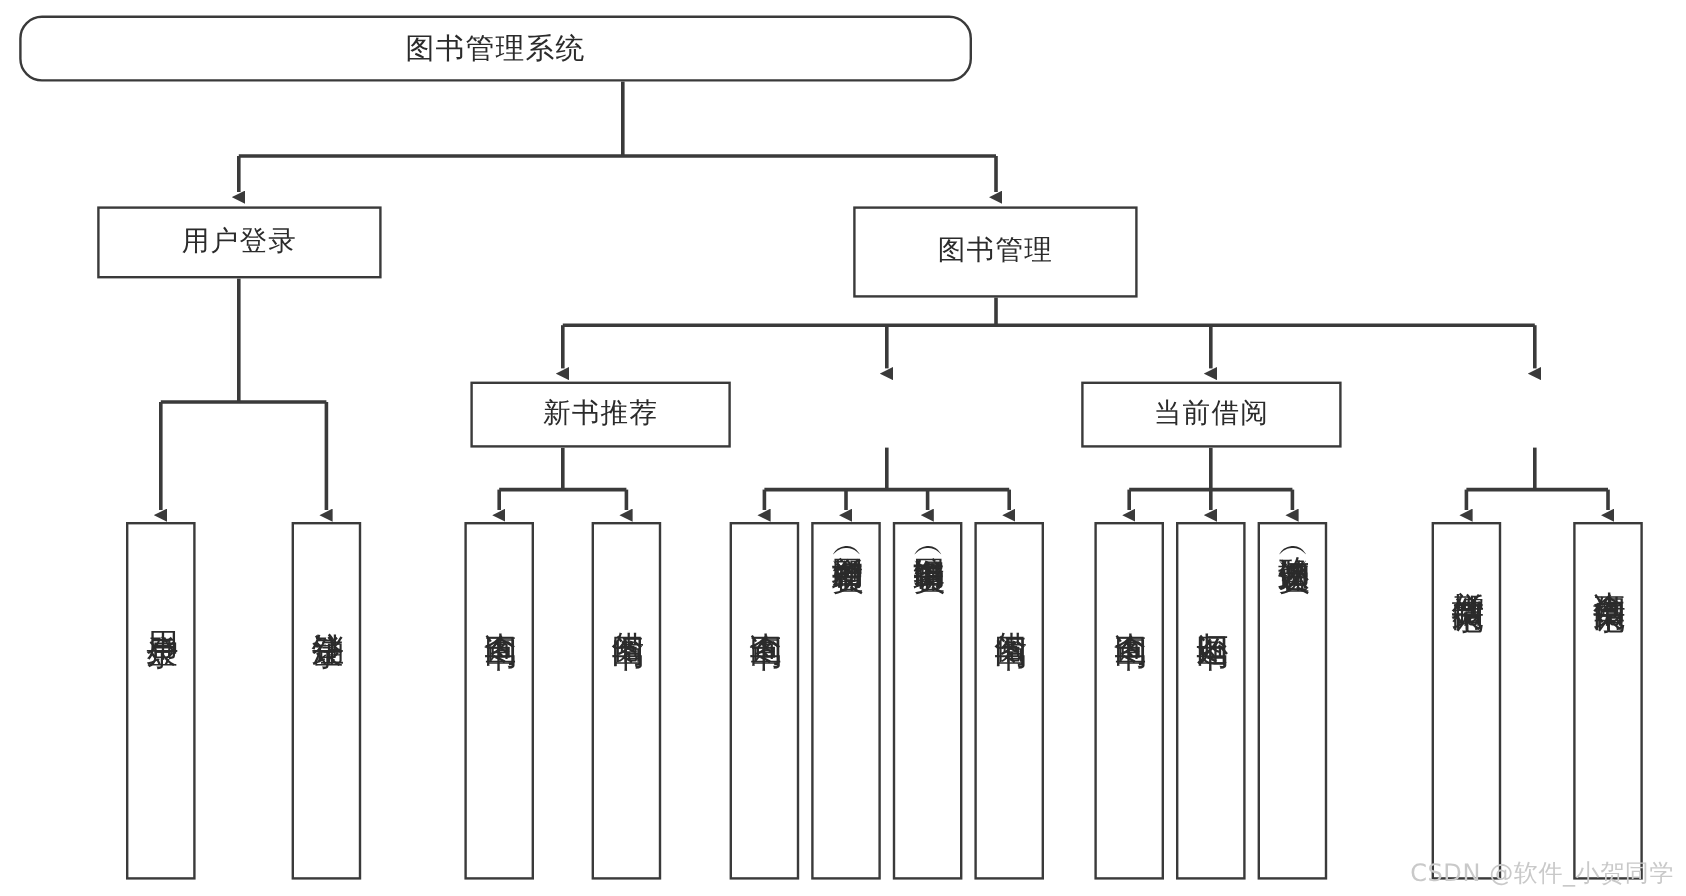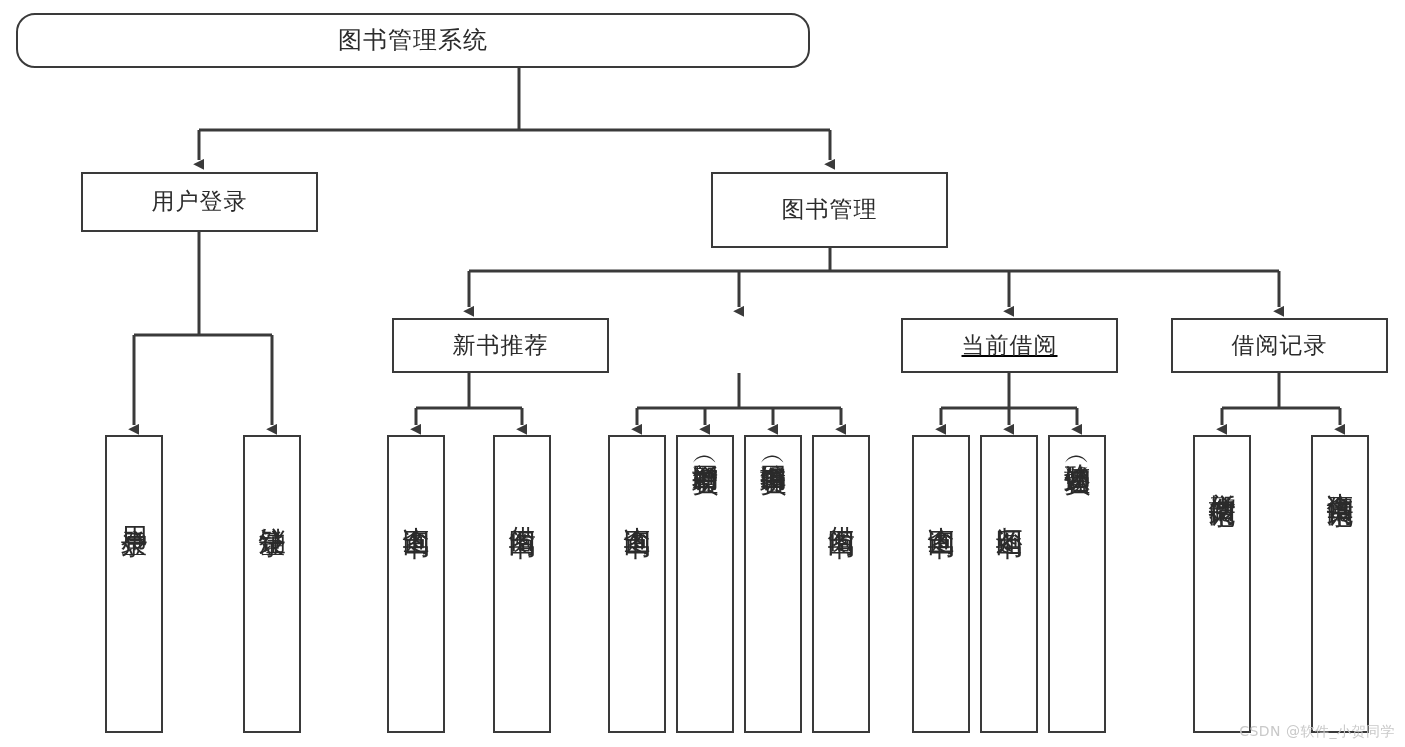--- a/index.html
+++ b/index.html
@@ -61,21 +61,21 @@
     -webkit-text-orientation: upright;
   }
   .node-v.fit .label {
     font-size: 26px;
     letter-spacing: 1px;
   }
   .watermark {
     position: absolute;
     right: 10px;
     bottom: 6px;
-    font-size: 14px;
+    font-size: 20px;
     color: #c9c9c9;
     white-space: nowrap;
     letter-spacing: 0.5px;
   }
 </style>
 </head>
 <body>
 
 <div id="diagram-root">
 
@@ -139,25 +139,22 @@
   <div class="node node-h" style="left:81px; top:172px; width:237px; height:60px;">
     <span class="label">用户登录</span>
   </div>
   <div class="node node-h" style="left:711px; top:172px; width:237px; height:76px;">
     <span class="label">图书管理</span>
   </div>
 
   <div class="node node-h" style="left:361px; top:318px; width:217px; height:55px;margin-left:31px;">
     <span class="label">新书推荐</span>
   </div>
-  <div class="node node-h" style="left:901px; top:318px; width:217px; height:55px;text-decoration:underline;">
+  <div class="node node-h" style="left:901px; top:318px; width:217px; height:55px;">
     <span class="label">当前借阅</span>
-  </div>
-  <div class="node node-h" style="left:1171px; top:318px; width:217px; height:55px;">
-    <span class="label">借阅记录</span>
   </div>
 
   <div class="node node-v" style="left:105px; top:435px; width:58px; height:298px; padding-top:68px;">
     <span class="label">用户登录</span>
   </div>
   <div class="node node-v" style="left:243px; top:435px; width:58px; height:298px; padding-top:68px;">
     <span class="label">注销登录</span>
   </div>
 
   <div class="node node-v" style="left:387px; top:435px; width:58px; height:298px; padding-top:68px;">

